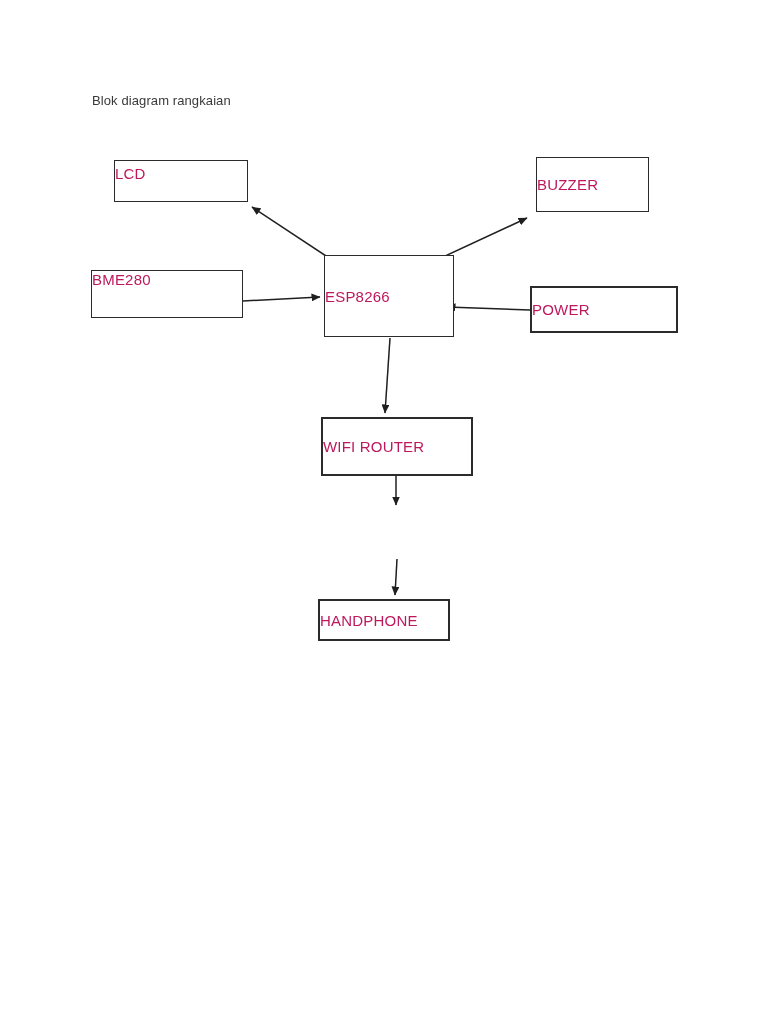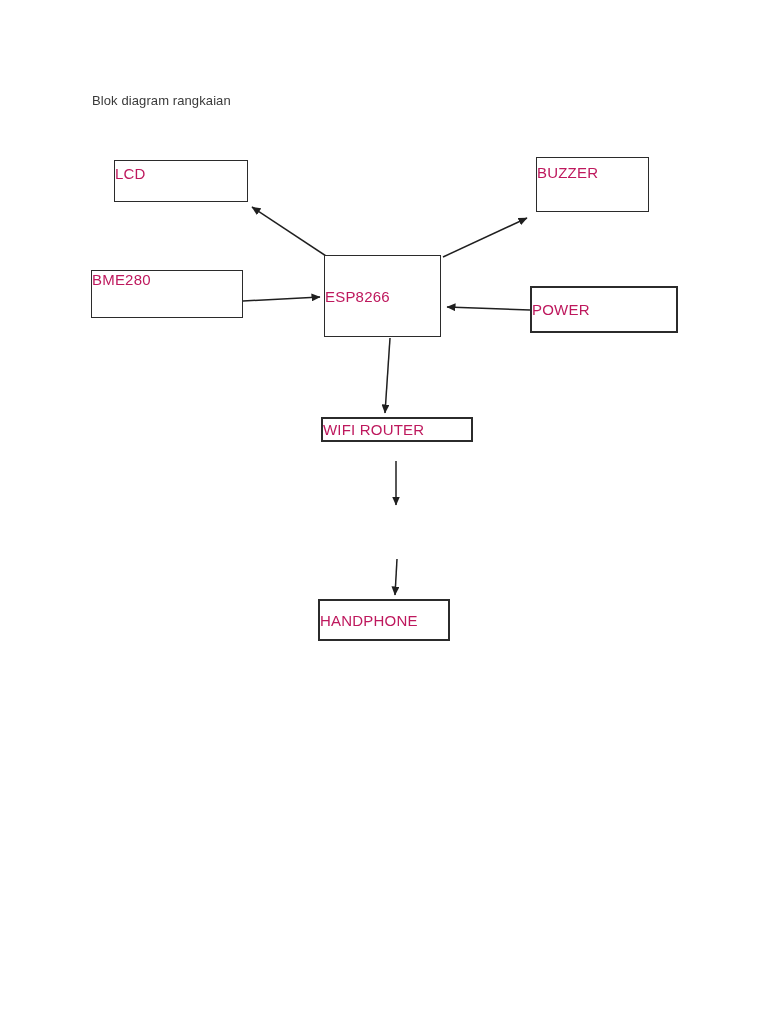--- a/index.html
+++ b/index.html
@@ -40,25 +40,25 @@
     justify-content: flex-start;
     align-items: center;
     font-size: 15px;
     color: #be185d;
     letter-spacing: 0.2px;
   }
   .node.thick { border-width: 2px; }
   .node.label-top { align-items: flex-start; }
 
   .node-lcd        { left: 114px; top: 160px; width: 134px; height: 42px; padding-top: 4px; }
-  .node-buzzer     { left: 536px; top: 157px; width: 113px; height: 55px; padding-top: 6px; }
+  .node-buzzer     { left: 536px; top: 157px; width: 113px; height: 55px; padding-top: 18px; }
   .node-bme280     { left:  91px; top: 270px; width: 152px; height: 48px; padding-top: 0; }
-  .node-esp8266    { left: 324px; top: 255px; width: 117px; height: 82px; }
+  .node-esp8266    { left: 324px; top: 255px; width: 130px; height: 82px; }
   .node-power      { left: 530px; top: 286px; width: 148px; height: 47px; }
-  .node-wifi       { left: 321px; top: 417px; width: 152px; height: 25px; }
+  .node-wifi       { left: 321px; top: 417px; width: 152px; height: 59px; }
   .node-blynk      { left: 321px; top: 509px; width: 159px; height: 49px; }
   .node-handphone  { left: 318px; top: 599px; width: 132px; height: 42px; }
 </style>
 </head>
 <body>
 
 <div class="page">
 
   <div class="doc-title">Blok diagram rangkaian</div>
 

